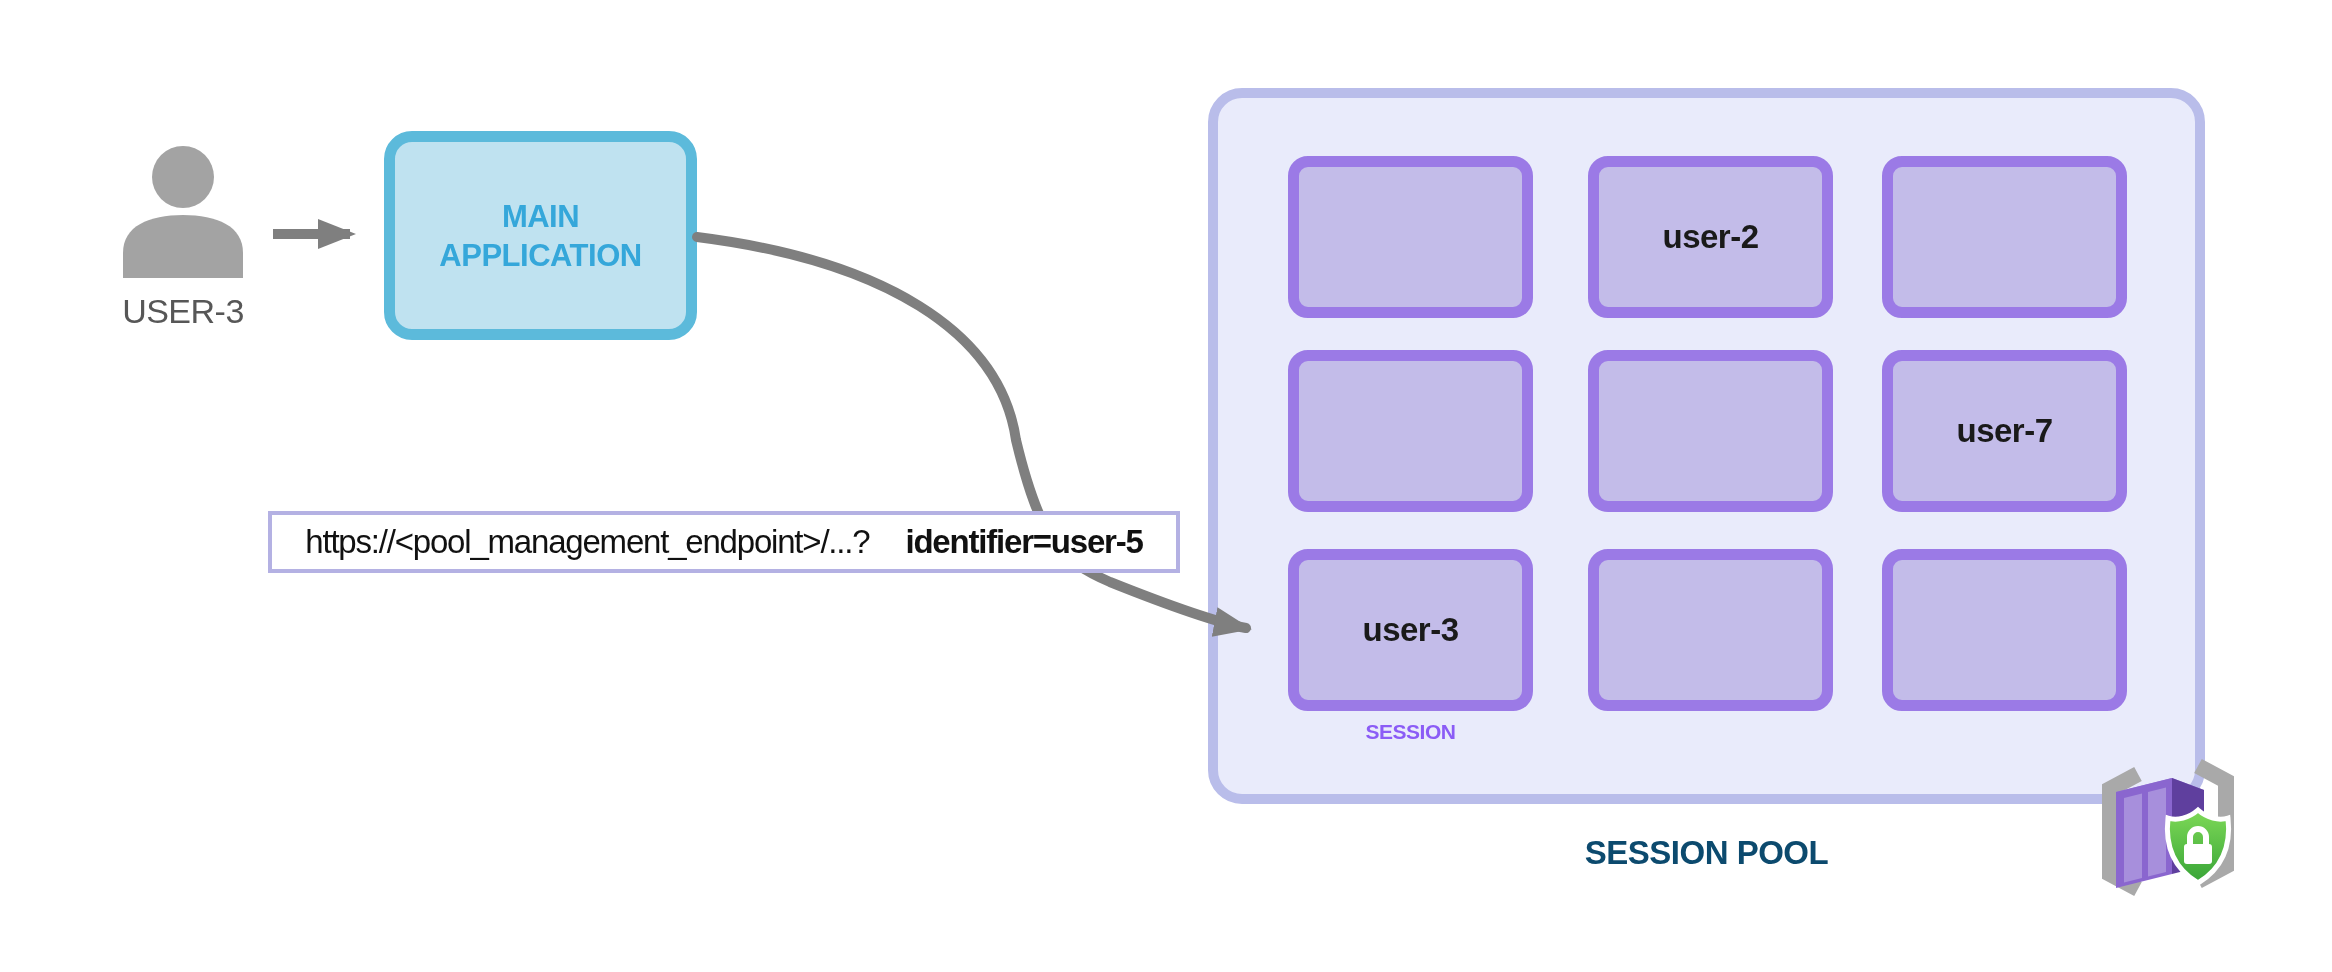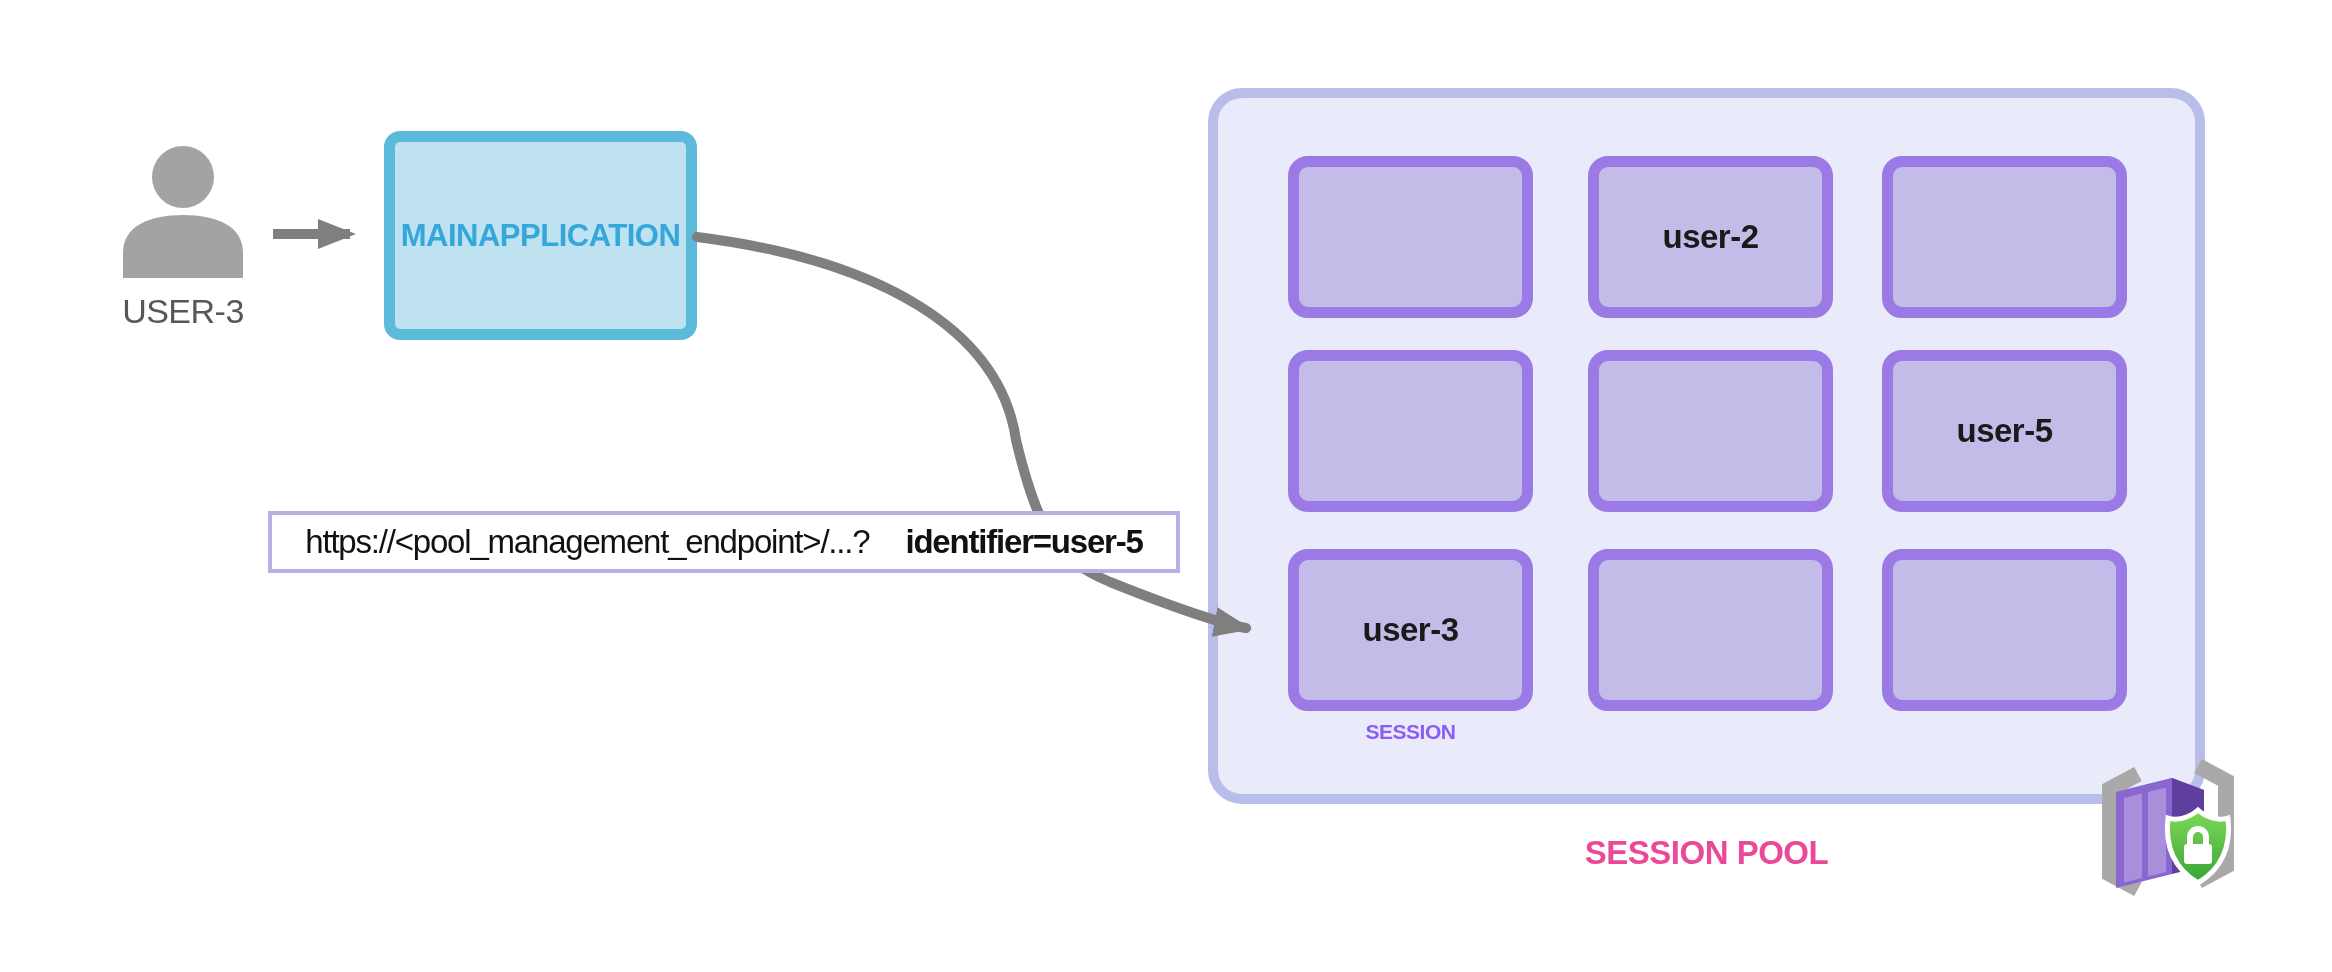--- a/index.html
+++ b/index.html
@@ -18,23 +18,23 @@
   .actor-icon{position:absolute;left:121px;top:146px;width:124px;height:132px;z-index:2;}
   .actor-label{
     position:absolute;left:78px;top:292px;width:210px;
     text-align:center;font-size:34px;font-weight:400;color:#575757;z-index:2;
     letter-spacing:-0.5px;
   }
 
   
   .app-box{
     position:absolute;left:384px;top:131px;width:313px;height:209px;
-    box-sizing:border-box;border:11px solid #5cbadb;border-radius:16px;
+    box-sizing:border-box;border:11px solid #5cbadb;border-radius:28px;
     background:#bfe2f0;z-index:2;
-    display:flex;flex-direction:row;align-items:center;justify-content:center;
+    display:flex;flex-direction:column;align-items:center;justify-content:center;
   }
   .app-box .line{
     font-size:31px;font-weight:700;color:#35a7da;line-height:39px;
     letter-spacing:-0.5px;text-align:center;
   }
   .app-caption{
     position:absolute;left:344px;top:362px;width:393px;
     text-align:center;font-size:33px;font-weight:600;color:#35a5d9;
     letter-spacing:-0.8px;z-index:2;
   }
@@ -60,21 +60,21 @@
     border:11px solid #9b7ae6;border-radius:20px;background:#c3bce9;
     display:flex;align-items:center;justify-content:center;
   }
   .cell .cell-label{font-size:33px;font-weight:700;color:#1a1a1a;letter-spacing:-0.5px;}
   .session-caption{
     position:absolute;left:70px;top:622px;width:245px;text-align:center;
     font-size:21px;font-weight:600;color:#8b5cf6;letter-spacing:-0.5px;
   }
   .pool-caption{
     position:absolute;left:1208px;top:834px;width:997px;text-align:center;
-    font-size:33px;font-weight:600;color:#ec4899;letter-spacing:-0.5px;z-index:2;
+    font-size:33px;font-weight:600;color:#0c4a6e;letter-spacing:-0.5px;z-index:2;
   }
 
   
   .pool-badge{position:absolute;left:2080px;top:748px;width:176px;height:168px;z-index:5;}
 </style>
 </head>
 <body>
 
 <div class="canvas">
 
@@ -114,21 +114,21 @@
     <div class="cell" style="left:664px;top:58px;">
         <span class="cell-label"></span>
       </div>
     <div class="cell" style="left:70px;top:252px;">
         <span class="cell-label"></span>
       </div>
     <div class="cell" style="left:370px;top:252px;">
         <span class="cell-label"></span>
       </div>
     <div class="cell" style="left:664px;top:252px;">
-        <span class="cell-label">user-5</span>
+        <span class="cell-label">user-7</span>
       </div>
     <div class="cell" style="left:70px;top:451px;">
         <span class="cell-label">user-3</span>
       </div>
     <div class="cell" style="left:370px;top:451px;">
         <span class="cell-label"></span>
       </div>
     <div class="cell" style="left:664px;top:451px;">
         <span class="cell-label"></span>
       </div>

